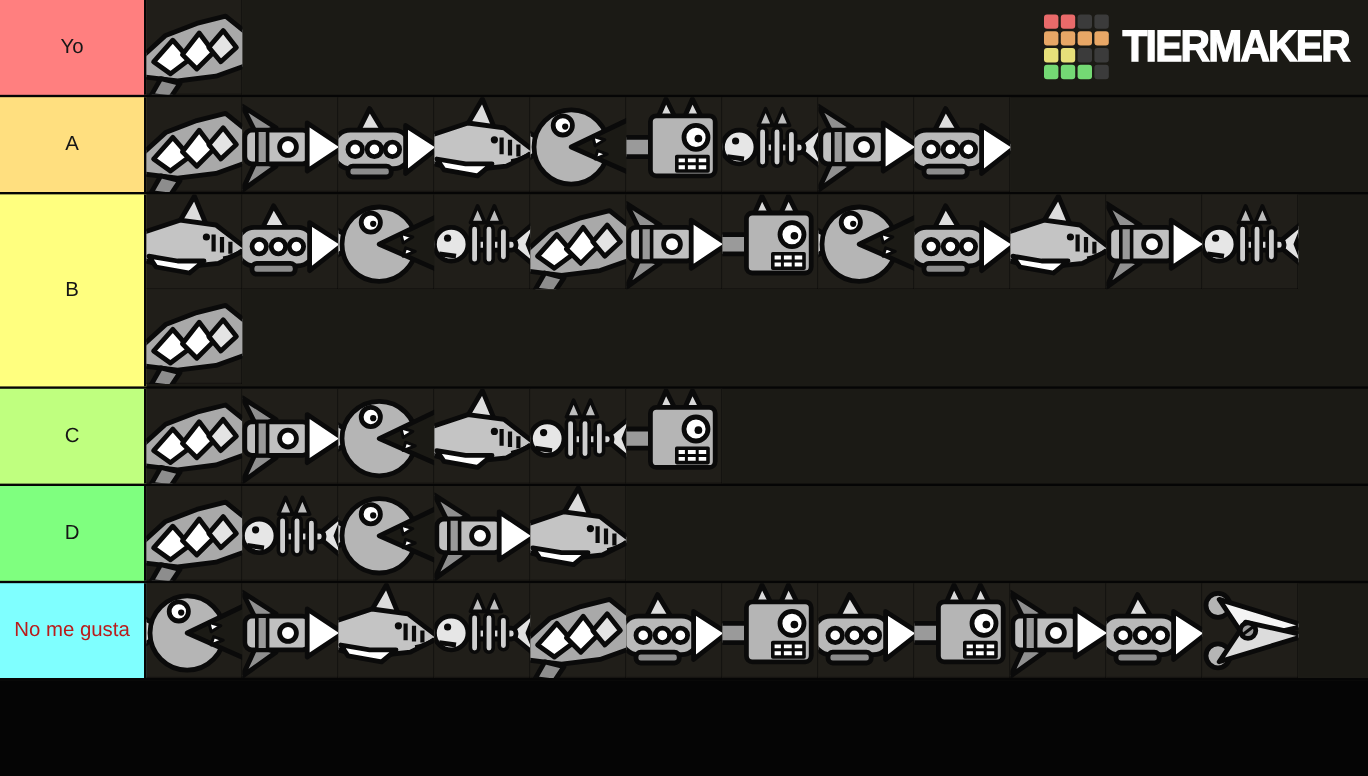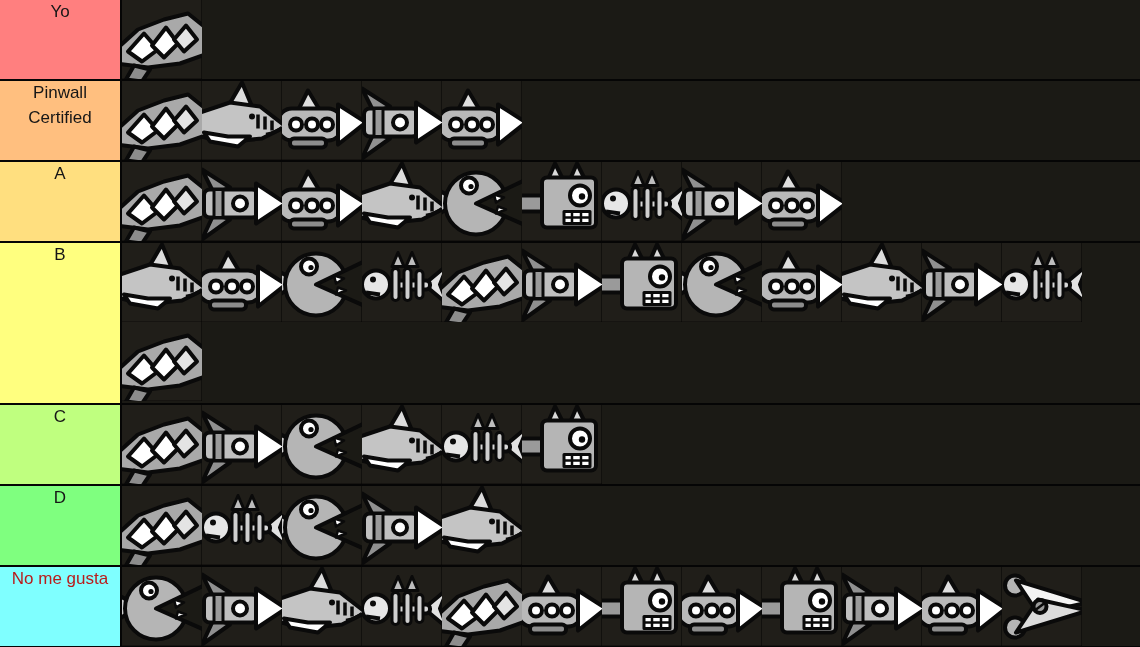--- a/index.html
+++ b/index.html
@@ -11,21 +11,21 @@
   .page{position:relative;width:1140px;height:647px;background:#050505;}
 
   
   .tier-rows{position:absolute;inset:0;}
   .tier-row{
     display:flex;height:79px;background:#1b1a15;border-bottom:2px solid #050505;
   }
   .tier-row.double{height:160px;}
   .tier-label{
     width:122px;flex:0 0 122px;border-right:2px solid #050505;
-    display:flex;justify-content:center;text-align:center;
+    display:flex;align-items:center;justify-content:center;text-align:center;
     color:#161616;font-size:17px;line-height:1.45;padding:0 5px;box-sizing:border-box;
     cursor:pointer;
   }
   .tier-tiles{
     flex:1 1 auto;display:flex;flex-wrap:wrap;align-content:flex-start;
   }
   .tile{
     width:80px;height:79px;flex:0 0 80px;position:relative;cursor:grab;
     box-shadow:inset -1px 0 0 rgba(0,0,0,.45), inset 0 -1px 0 rgba(0,0,0,.3);
     background:#201e19;
@@ -135,52 +135,20 @@
     </div>
     <div class="tier-tiles">
           <div class="tile">
             <svg viewBox="0 0 80 80" preserveAspectRatio="xMidYMid slice">
               <use href="#ship-v1"></use>
             </svg>
           </div>
         </div>
   </div>
 
-  <div class="tier-row" style="background: rgb(27, 26, 21);">
-    <div class="tier-label" style="background: rgb(255, 191, 127); color: rgb(22, 22, 22);">
-      <span class="tier-label-text">Pinwall Certified</span>
-    </div>
-    <div class="tier-tiles">
-          <div class="tile">
-            <svg viewBox="0 0 80 80" preserveAspectRatio="xMidYMid slice">
-              <use href="#ship-v1"></use>
-            </svg>
-          </div>
-          <div class="tile">
-            <svg viewBox="0 0 80 80" preserveAspectRatio="xMidYMid slice">
-              <use href="#ship-v5"></use>
-            </svg>
-          </div>
-          <div class="tile">
-            <svg viewBox="0 0 80 80" preserveAspectRatio="xMidYMid slice">
-              <use href="#ship-v2"></use>
-            </svg>
-          </div>
-          <div class="tile">
-            <svg viewBox="0 0 80 80" preserveAspectRatio="xMidYMid slice">
-              <use href="#ship-v6"></use>
-            </svg>
-          </div>
-          <div class="tile">
-            <svg viewBox="0 0 80 80" preserveAspectRatio="xMidYMid slice">
-              <use href="#ship-v2"></use>
-            </svg>
-          </div>
-        </div>
-  </div>
 
   <div class="tier-row" style="background: rgb(27, 26, 21);">
     <div class="tier-label" style="background: rgb(255, 223, 127); color: rgb(22, 22, 22);">
       <span class="tier-label-text">A</span>
     </div>
     <div class="tier-tiles">
           <div class="tile">
             <svg viewBox="0 0 80 80" preserveAspectRatio="xMidYMid slice">
               <use href="#ship-v1"></use>
             </svg>
@@ -434,13 +402,34 @@
           </div>
           <div class="tile">
             <svg viewBox="0 0 80 80" preserveAspectRatio="xMidYMid slice">
               <use href="#ship-v8"></use>
             </svg>
           </div>
         </div>
   </div>
 </div>
 
+  <div class="logo">
+    <div class="logo-grid">
+        <div class="cell" style="background: rgb(233, 106, 106);"></div>
+        <div class="cell" style="background: rgb(233, 106, 106);"></div>
+        <div class="cell" style="background: rgb(59, 59, 59);"></div>
+        <div class="cell" style="background: rgb(59, 59, 59);"></div>
+        <div class="cell" style="background: rgb(232, 167, 102);"></div>
+        <div class="cell" style="background: rgb(232, 167, 102);"></div>
+        <div class="cell" style="background: rgb(232, 167, 102);"></div>
+        <div class="cell" style="background: rgb(232, 167, 102);"></div>
+        <div class="cell" style="background: rgb(231, 224, 122);"></div>
+        <div class="cell" style="background: rgb(231, 224, 122);"></div>
+        <div class="cell" style="background: rgb(59, 59, 59);"></div>
+        <div class="cell" style="background: rgb(59, 59, 59);"></div>
+        <div class="cell" style="background: rgb(116, 217, 116);"></div>
+        <div class="cell" style="background: rgb(116, 217, 116);"></div>
+        <div class="cell" style="background: rgb(116, 217, 116);"></div>
+        <div class="cell" style="background: rgb(59, 59, 59);"></div>
+      </div>
+    <div class="logo-text">TIERMAKER</div>
+  </div>
 </div>
 
 </body></html>

